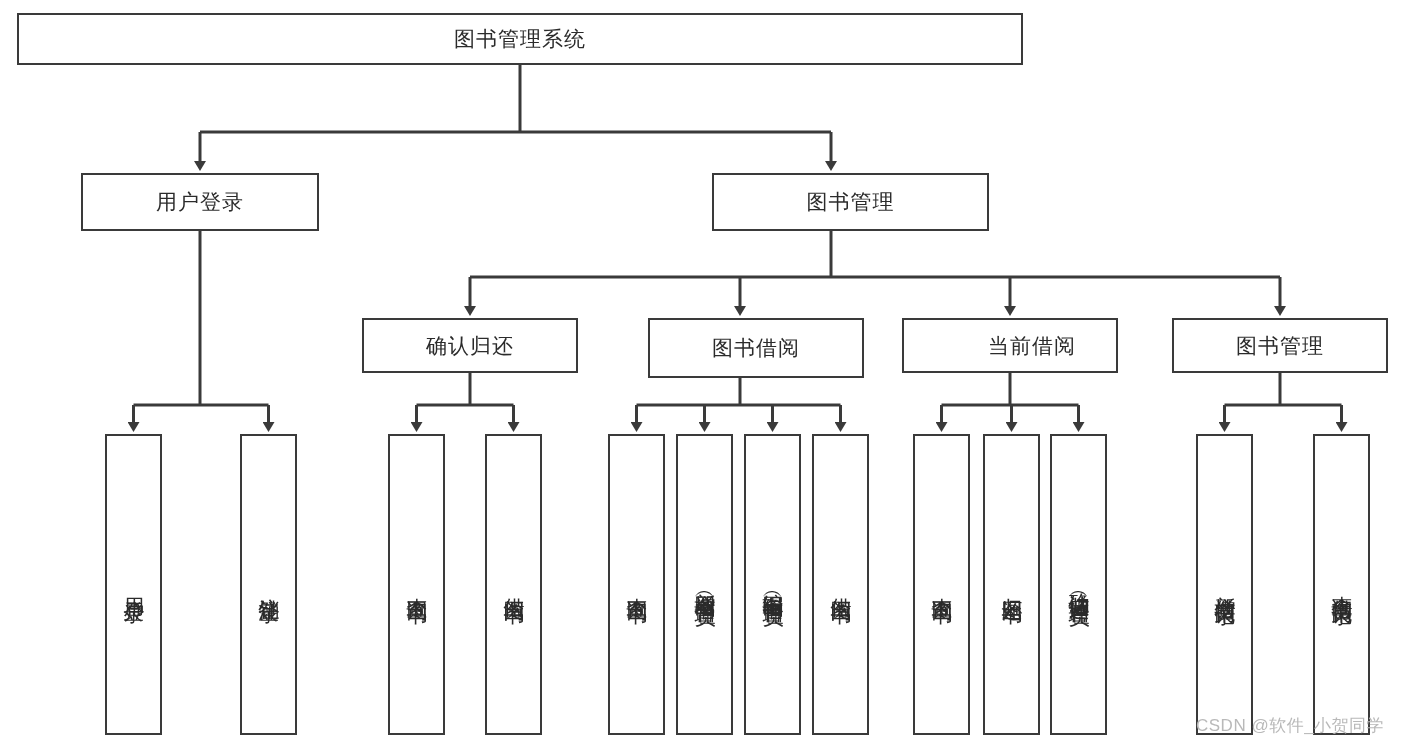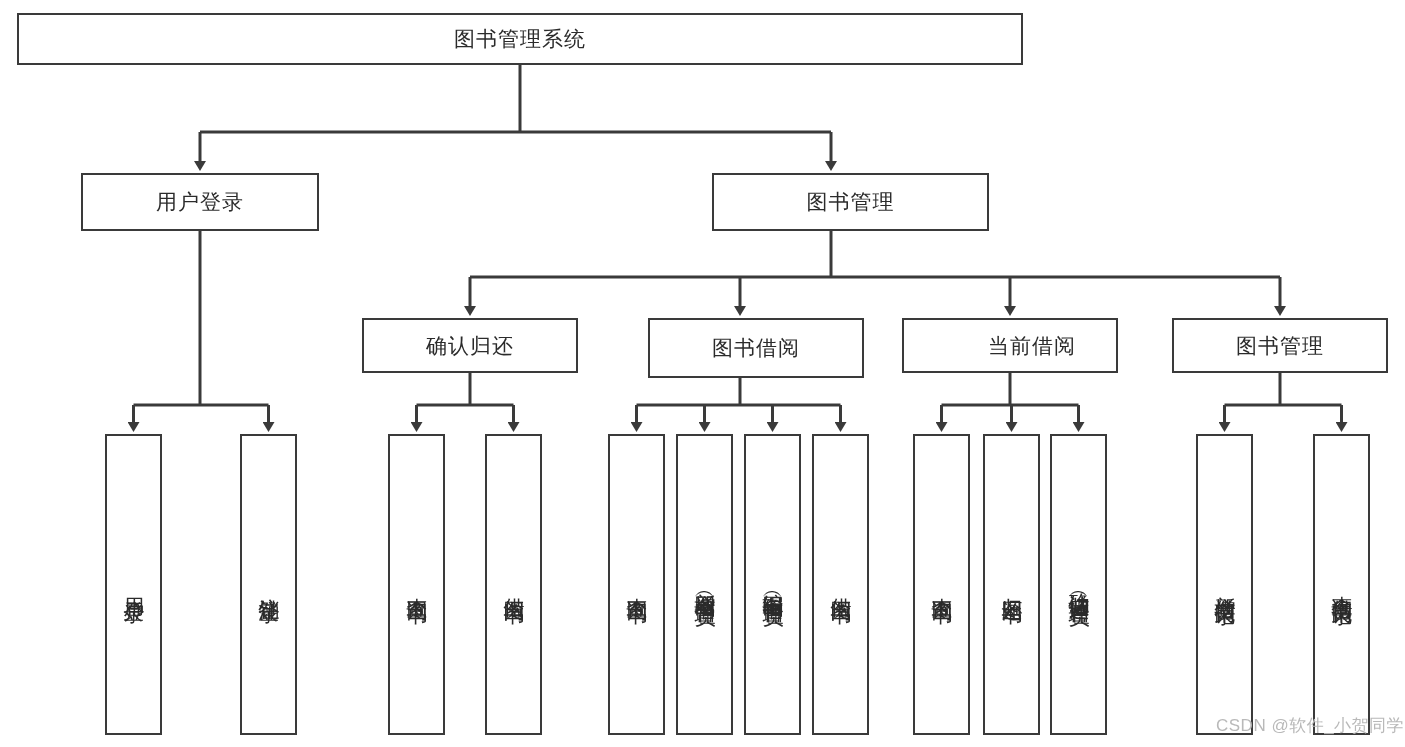--- a/index.html
+++ b/index.html
@@ -55,21 +55,20 @@
     text-orientation: upright;
     display: block;
     text-align: center;
   }
   .watermark {
     position: absolute;
     font-size: 17px;
     color: #b9b9b9;
     letter-spacing: 0.5px;
     white-space: nowrap;
-    padding-left: 20px;
   }
 </style>
 </head>
 <body>
 
 <div id="canvas">
 
   <svg id="wires" viewBox="0 0 1405 747" xmlns="http://www.w3.org/2000/svg">
     <defs>
       <marker id="arrow" markerWidth="10" markerHeight="12" refX="1" refY="6" orient="auto" markerUnits="userSpaceOnUse">

